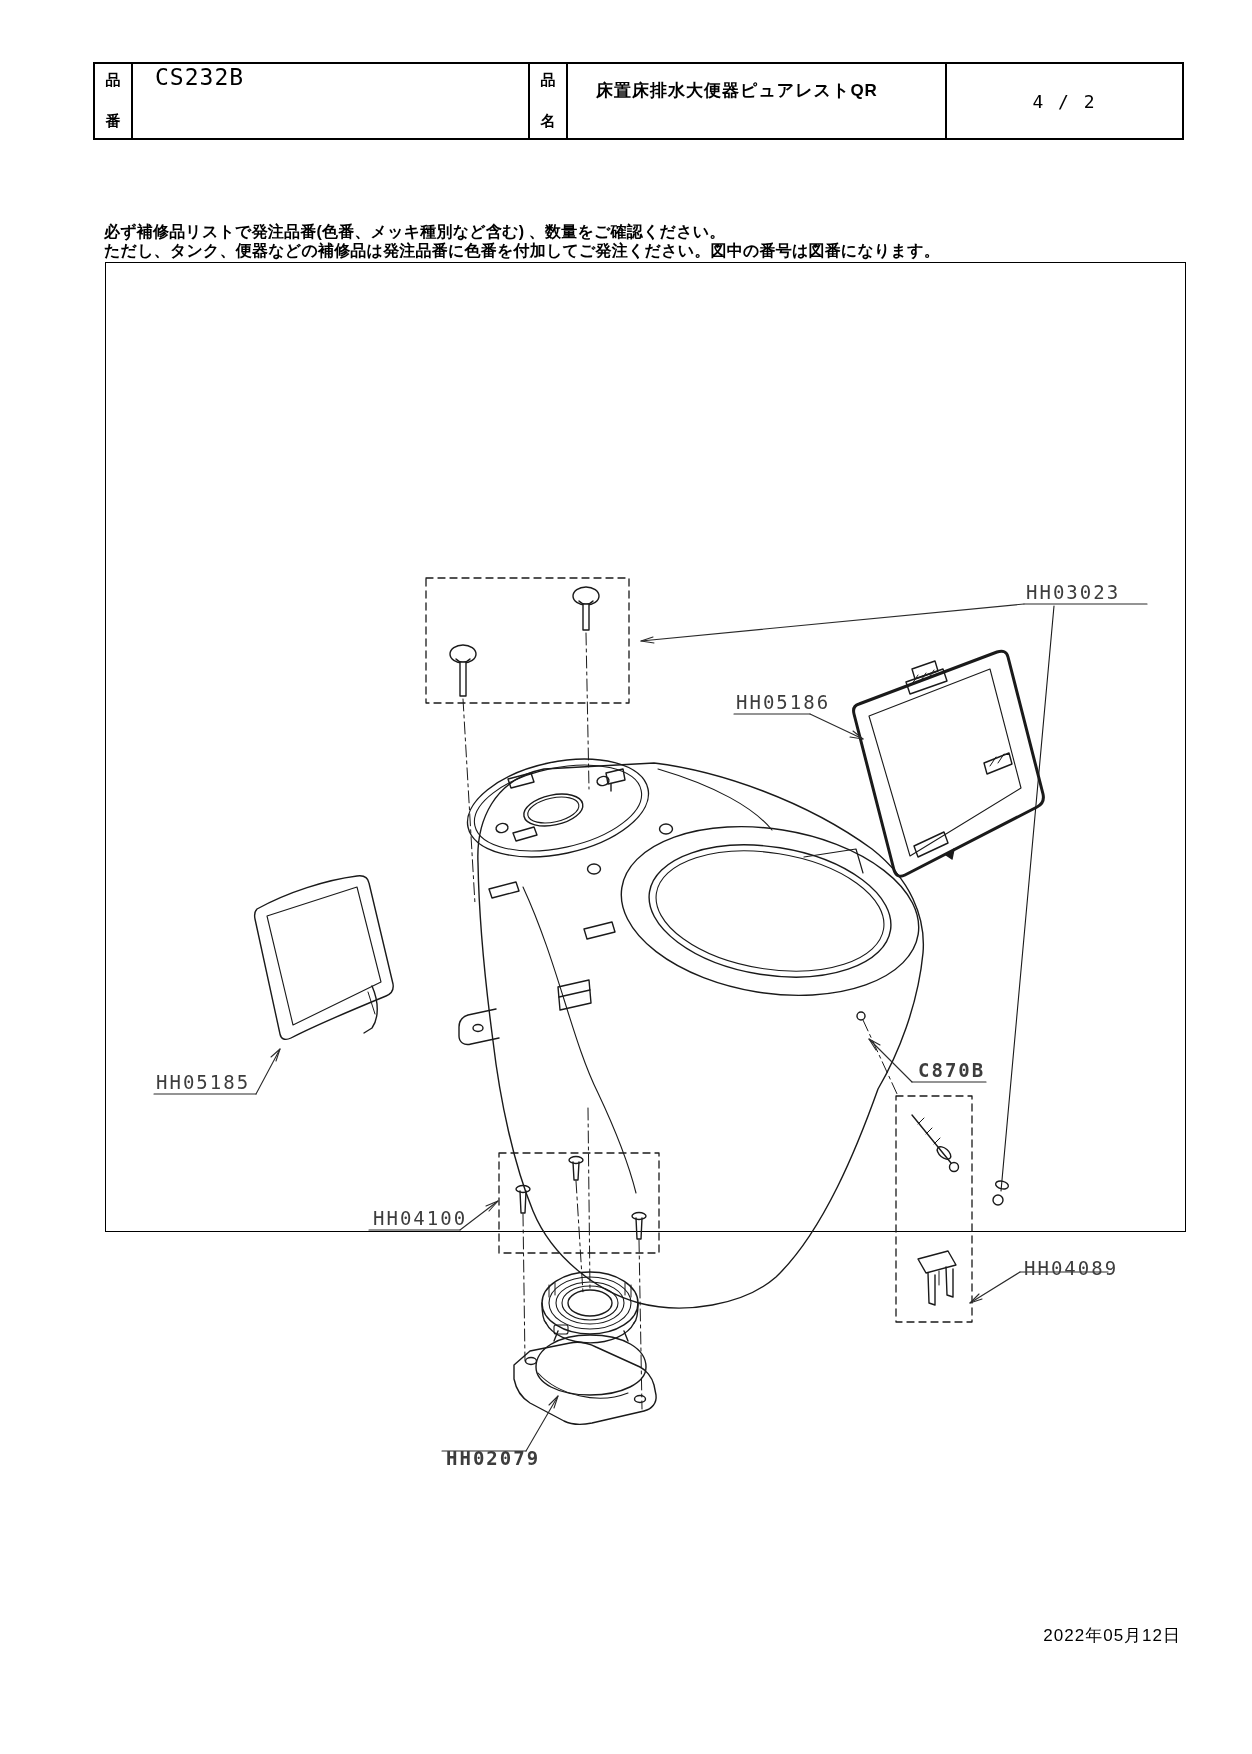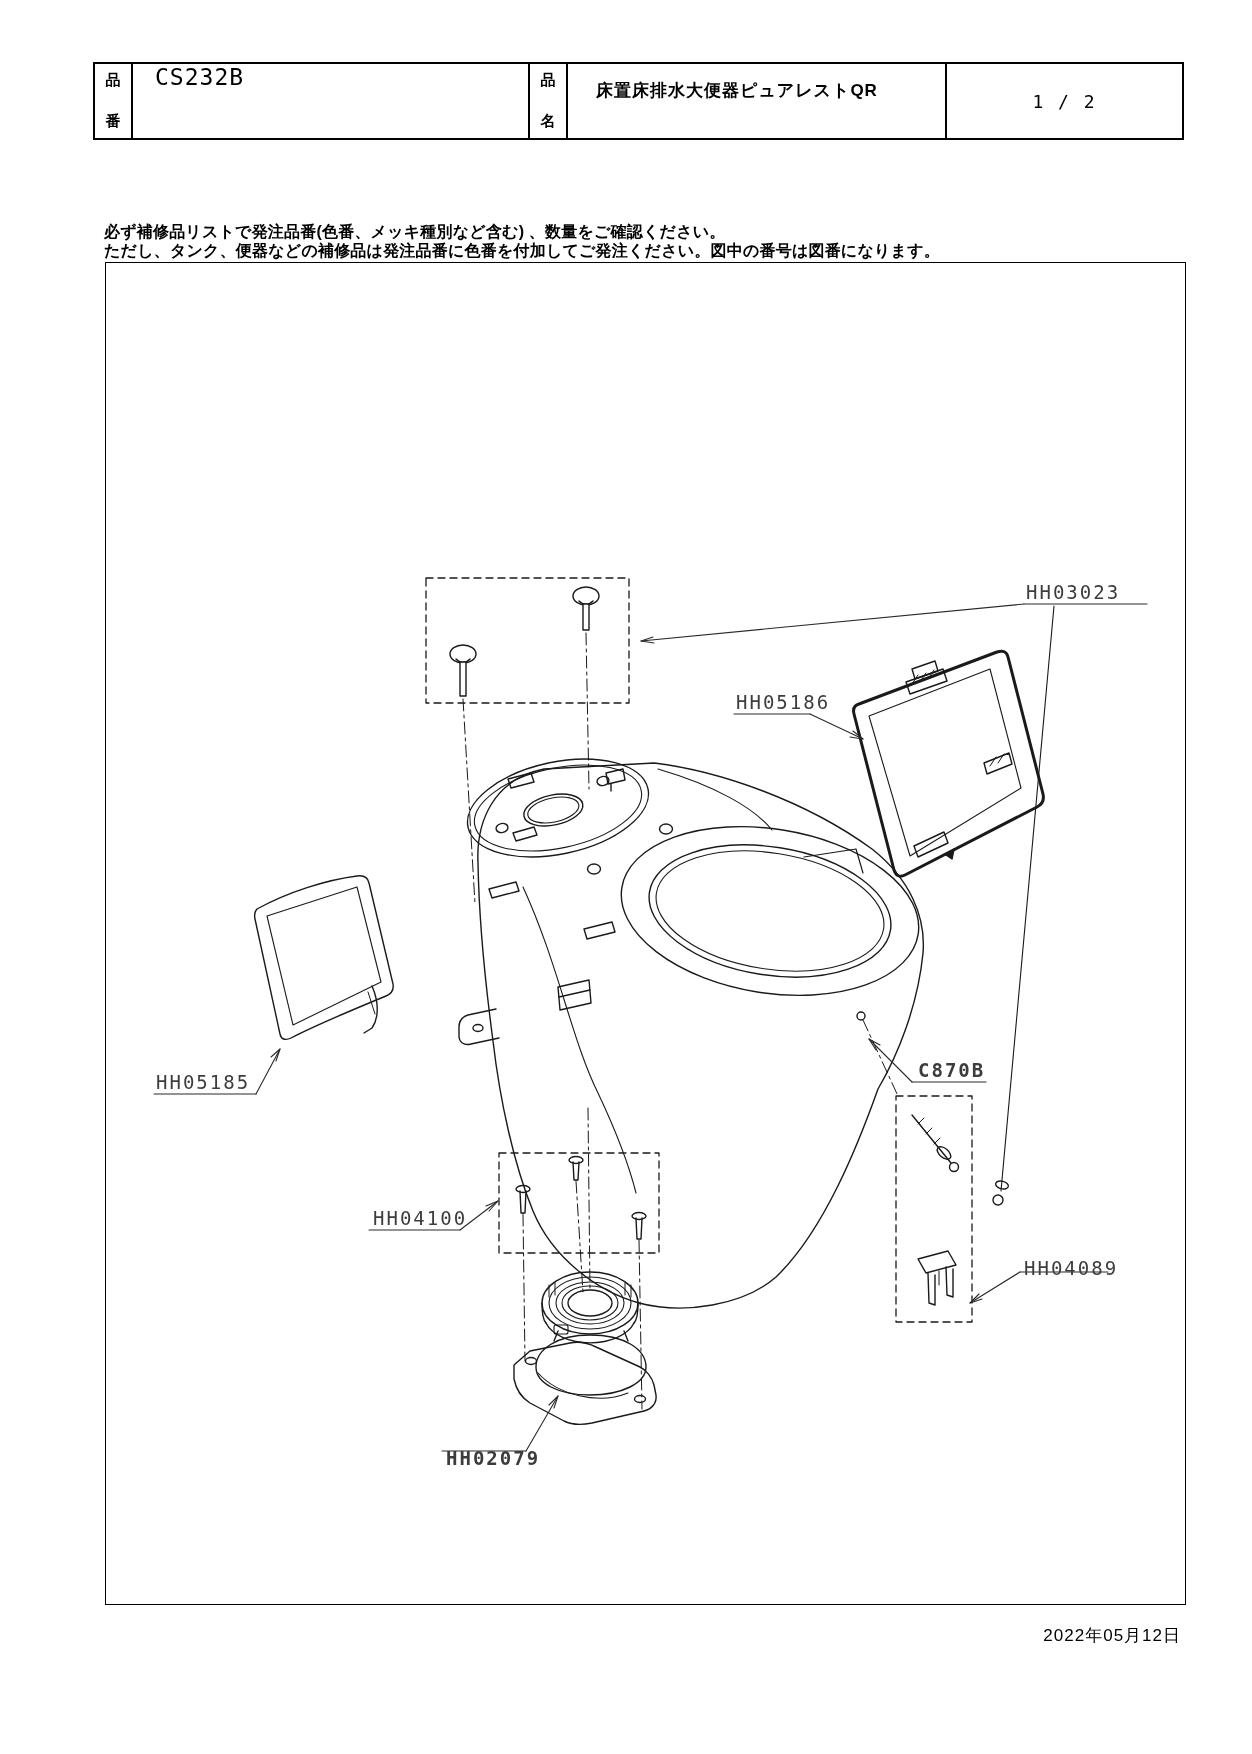--- a/index.html
+++ b/index.html
@@ -17,21 +17,21 @@
           padding-left:22px;font-family:"DejaVu Sans Mono",monospace;font-size:23px;letter-spacing:1px;}
   .pname{width:379px;border-right:2px solid #000;display:flex;align-items:center;
          padding-left:28px;font-size:17px;font-weight:600;letter-spacing:1px;}
   .pname span{margin-top:-22px;}
   .pagecell{flex:1;display:flex;align-items:center;justify-content:center;
             font-family:"DejaVu Sans Mono",monospace;font-size:18px;letter-spacing:2px;}
   
   .notes{position:absolute;left:104px;top:222px;font-size:16px;font-weight:700;
          line-height:19px;letter-spacing:0.2px;white-space:nowrap;}
   
-  .diagram{position:absolute;left:105px;top:262px;width:1081px;height:1343px;
+  .diagram{position:absolute;left:105px;top:262px;width:1081px;height:970px;
            border:1.5px solid #000;box-sizing:border-box;background:#fff;}
   .diagram svg{position:absolute;left:0;top:0;}
   .plabel{position:absolute;font-family:"DejaVu Sans Mono",monospace;font-size:19px;
           color:#3d3d3d;letter-spacing:2px;white-space:nowrap;line-height:20px;}
   .datestamp{position:absolute;right:71px;top:1624px;font-size:17px;font-weight:400;letter-spacing:1px;}
 </style>
 </head>
 <body>
 
 <div class="page">
@@ -45,21 +45,21 @@
       <span>CS232B</span>
     </div>
     <div class="cell vlabel">
       <span>品</span>
       <span>名</span>
     </div>
     <div class="cell pname">
       <span>床置床排水大便器ピュアレストQR</span>
     </div>
     <div class="cell pagecell">
-      <span>1 / 2</span>
+      <span>4 / 2</span>
     </div>
   </div>
 
   <div class="notes">
     <div>必ず補修品リストで発注品番(色番、メッキ種別など含む) 、数量をご確認ください。</div>
     <div>ただし、タンク、便器などの補修品は発注品番に色番を付加してご発注ください。図中の番号は図番になります。</div>
   </div>
 
   <div class="diagram">
     <svg width="1081" height="1343" viewBox="0 0 1081 1343" fill="none" stroke="#1a1a1a" stroke-width="1.4" stroke-linecap="round" stroke-linejoin="round">

